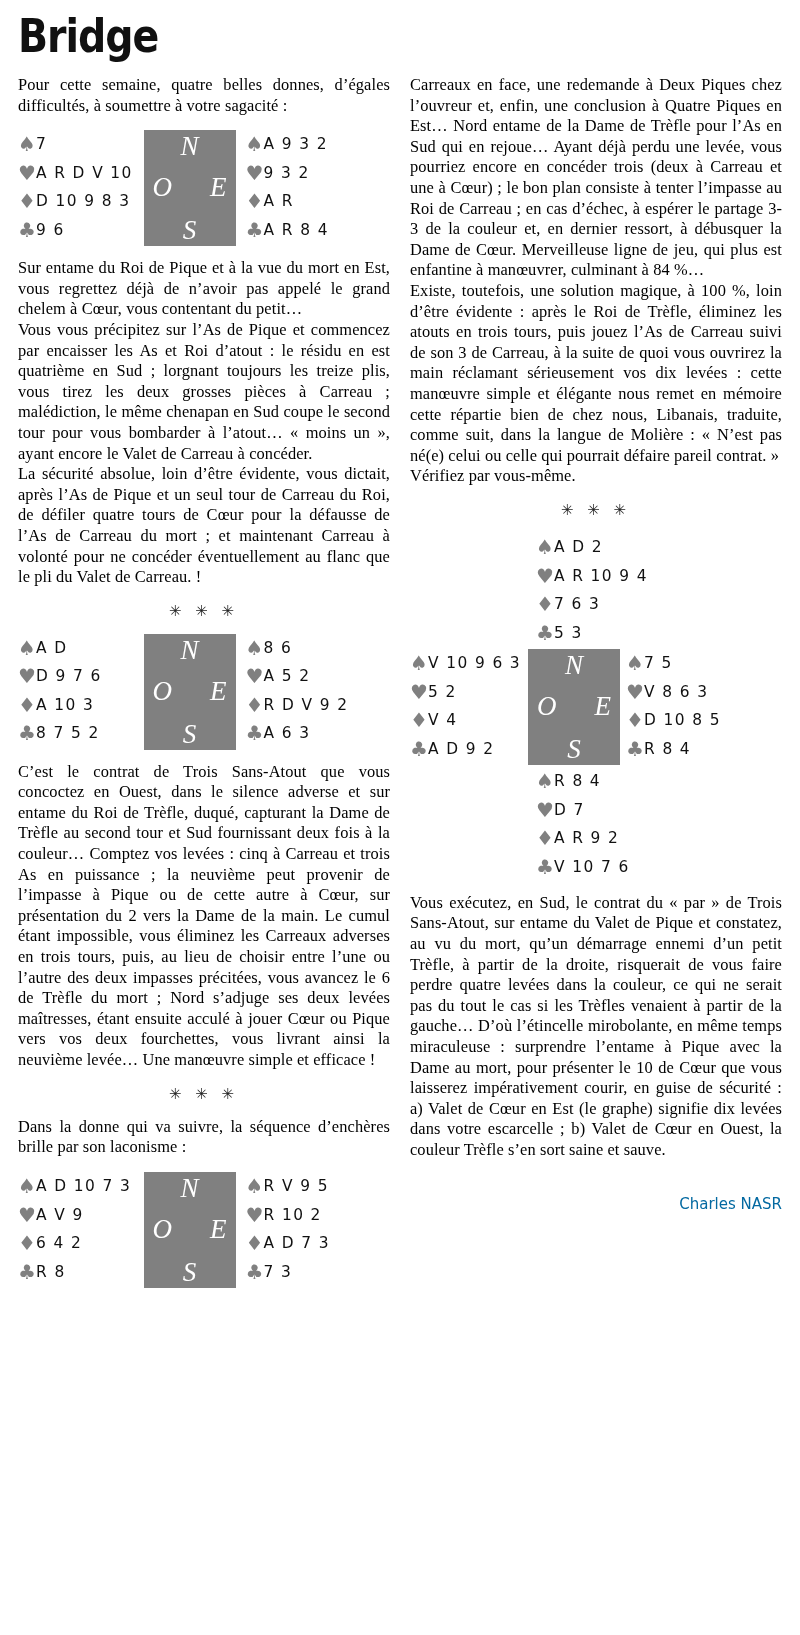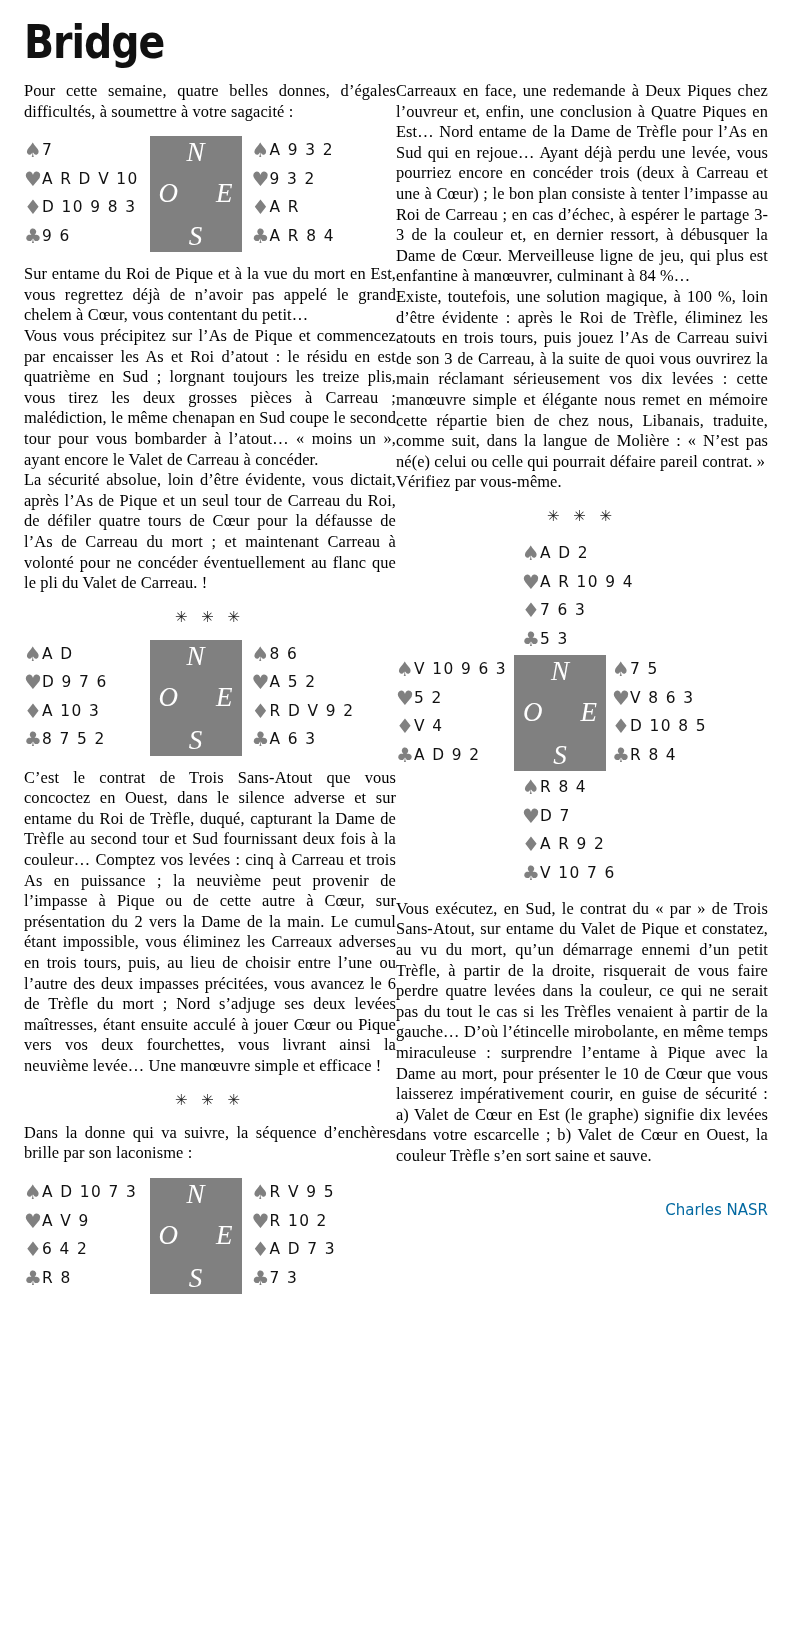--- a/index.html
+++ b/index.html
@@ -12,40 +12,41 @@
     height: 1635px;
     font-family: "Liberation Serif", serif;
     color: #000000;
     overflow: hidden;
     position: relative;
   }
   .page {
     position: relative;
     width: 640px;
     height: 1635px;
-    padding: 6px;
+    padding: 0;
     box-sizing: border-box;
   }
   .masthead {
     padding: 4px 0 0 18px;
   }
   .masthead h1 {
     font-family: "DejaVu Sans", sans-serif;
     font-weight: bold;
     font-size: 47px;
     line-height: 1.0;
     letter-spacing: -1.2px;
     margin: 0;
     padding: 8px 0 0 0;
     transform: scaleX(0.84);
     transform-origin: left center;
     color: #111;
   }
   .columns {
     display: flex;
+    gap: 20px;
     padding: 16px 16px 0 18px;
     box-sizing: border-box;
   }
   .col {
     width: 372px;
     flex: 0 0 372px;
   }
   p.body-text {
     margin: 0;
     text-align: justify;

